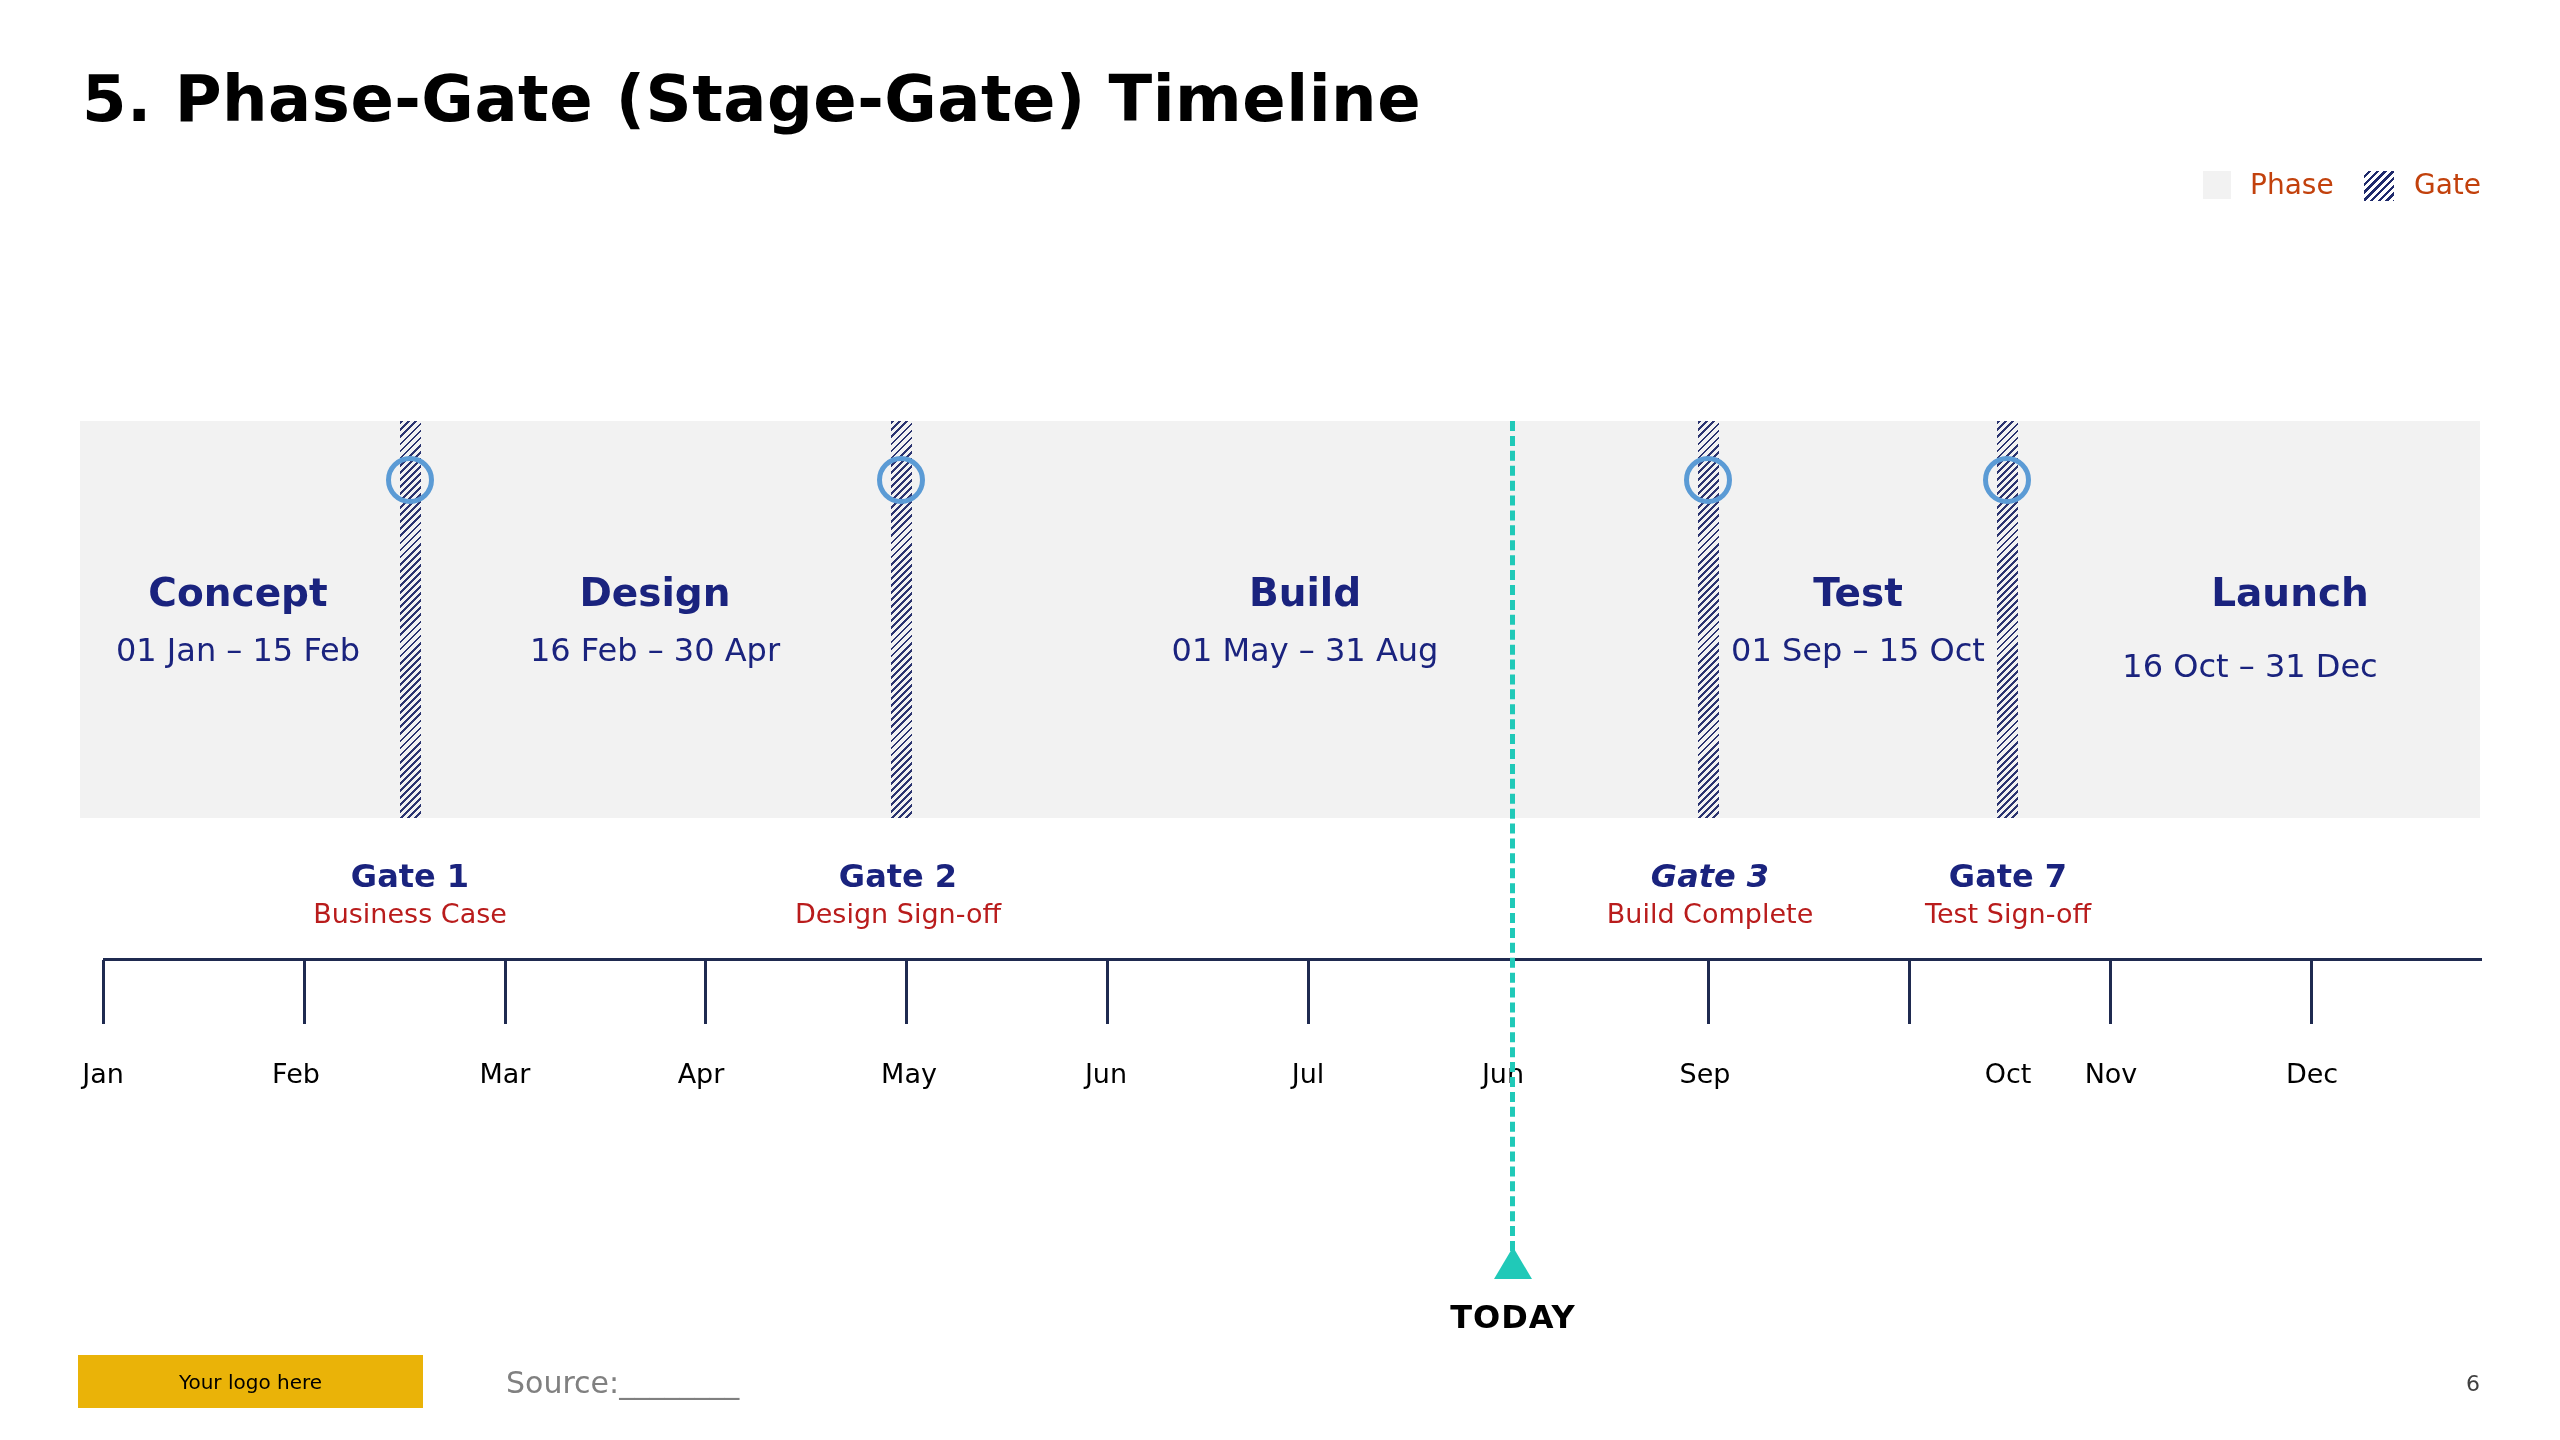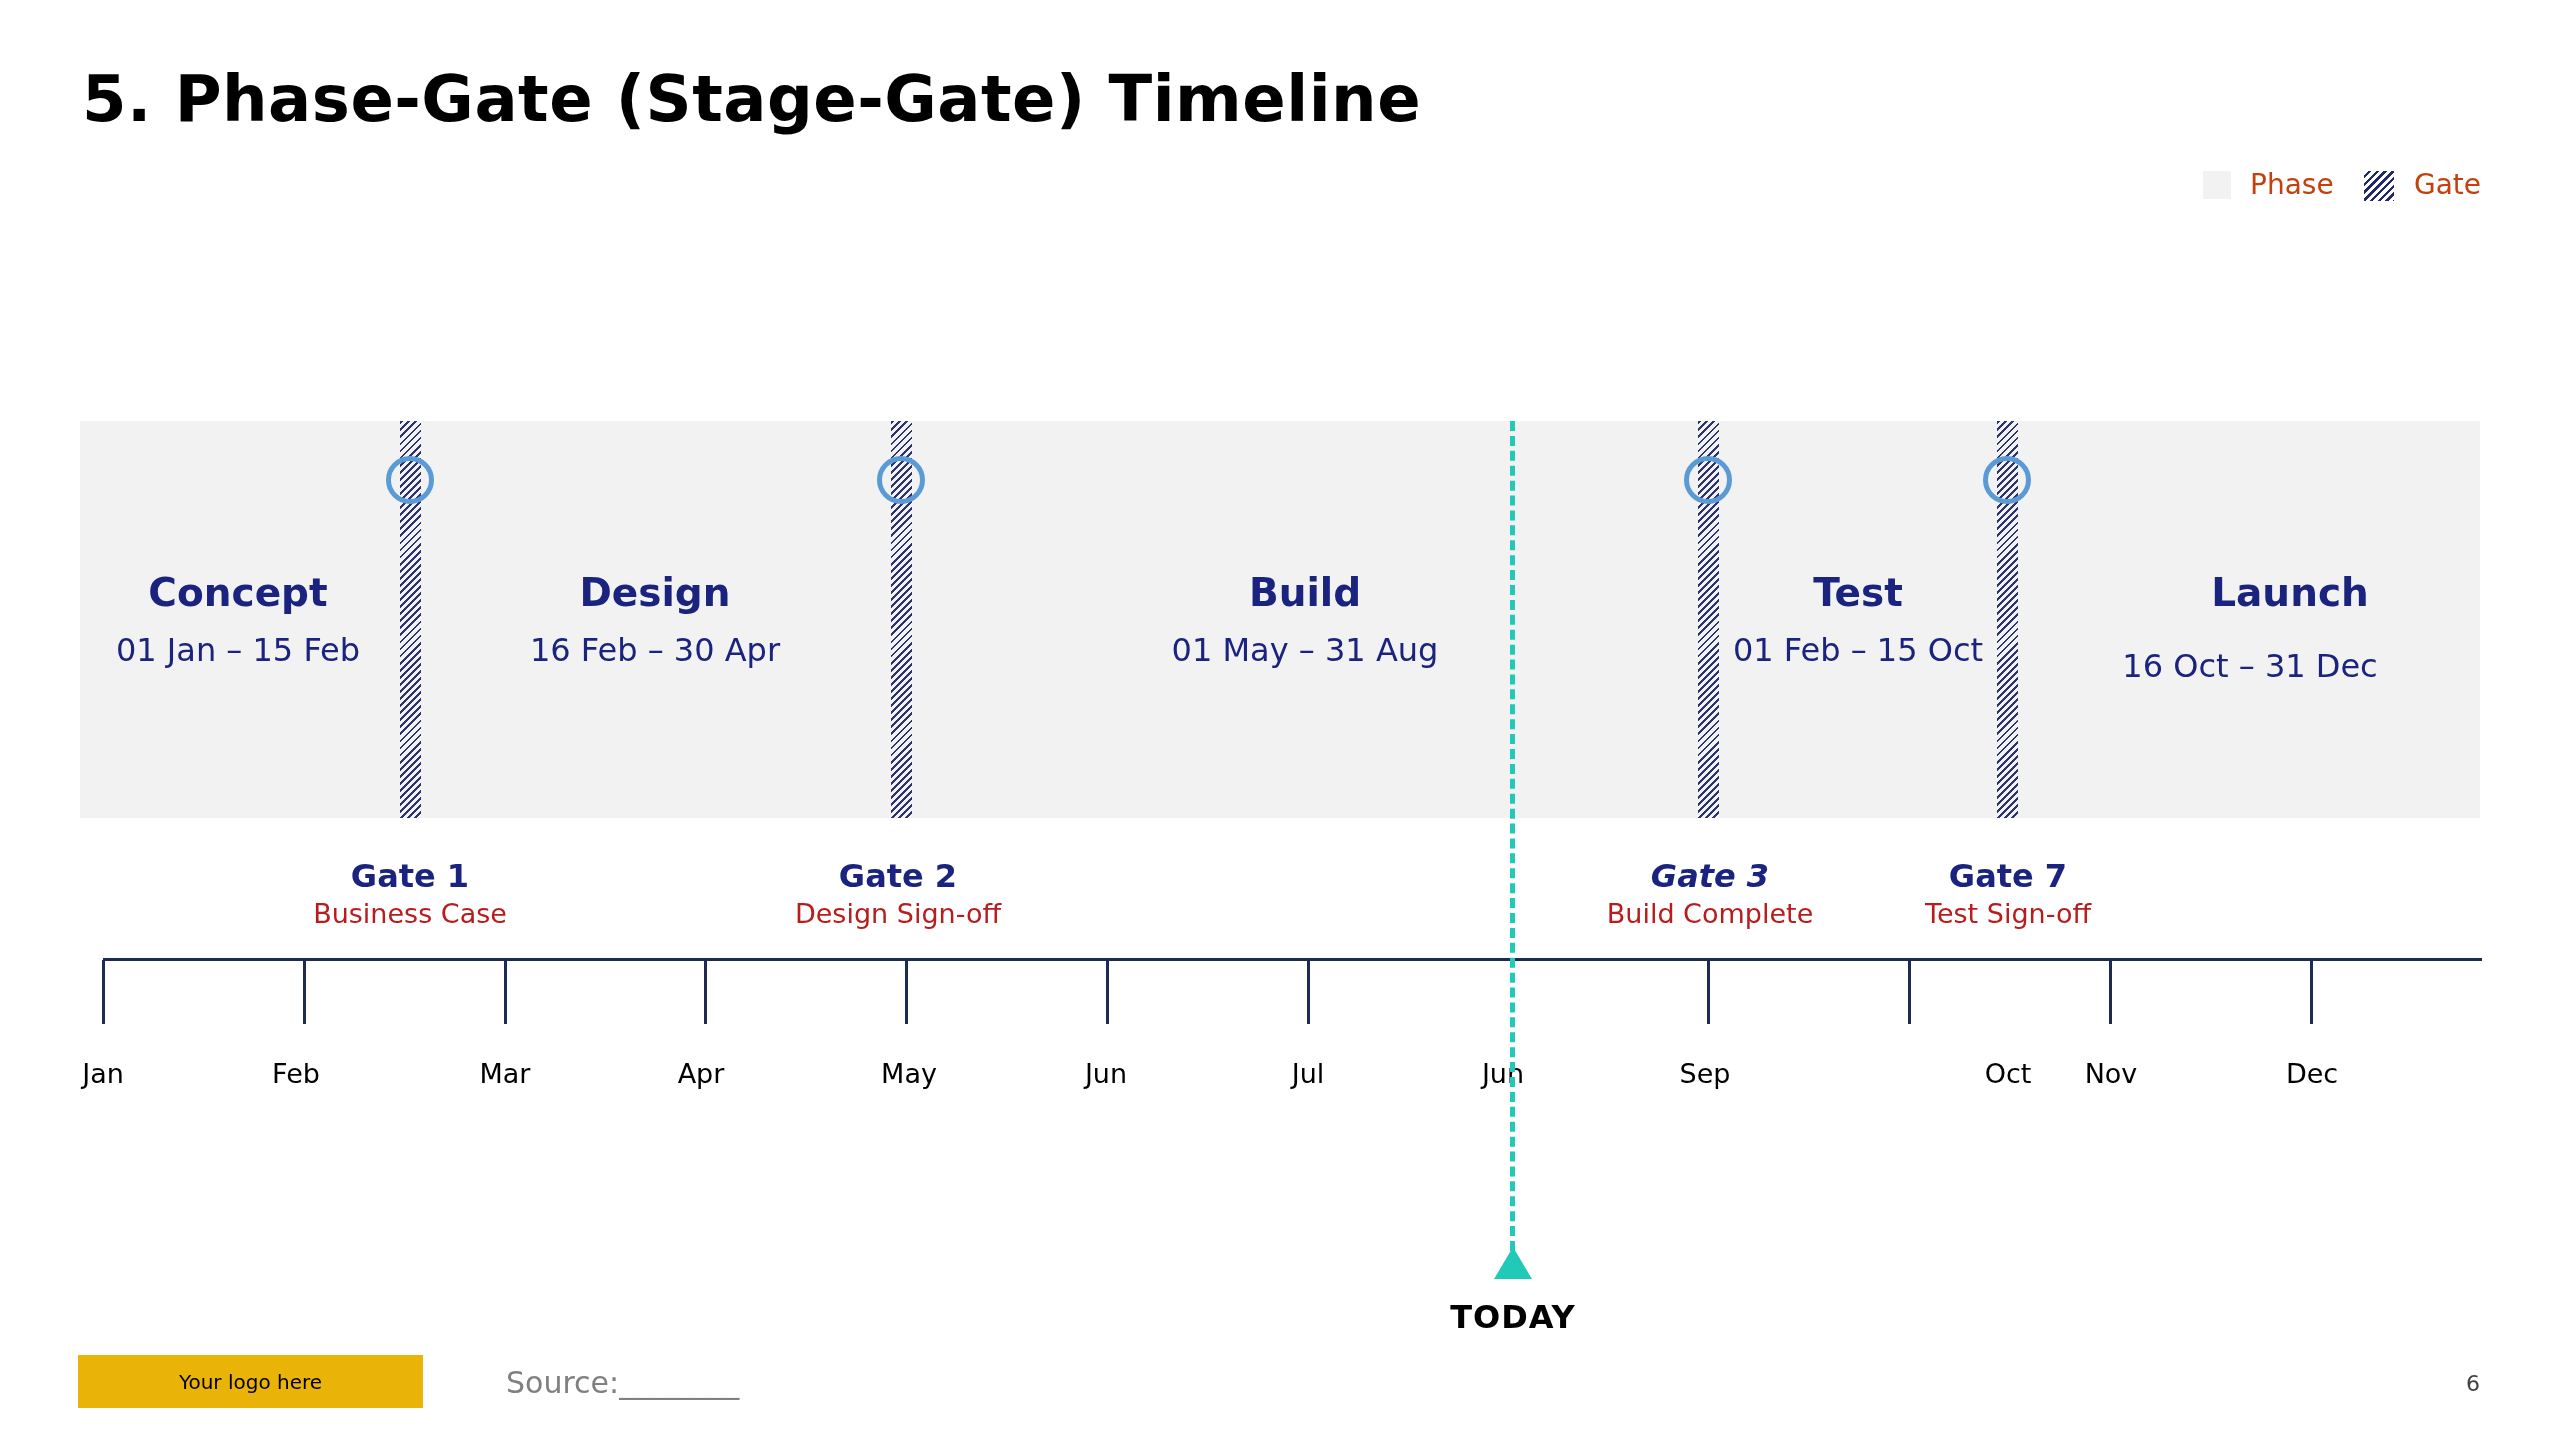--- a/index.html
+++ b/index.html
@@ -53,21 +53,21 @@
 <div class="abs gate-circle" style="left:1684px;"></div>
 <div class="abs gate-circle" style="left:1983px;"></div>
 
 <div class="abs phase-title" style="left:238px;">Concept</div>
 <div class="abs phase-dates" style="left:238px;">01 Jan – 15 Feb</div>
 <div class="abs phase-title" style="left:655px;">Design</div>
 <div class="abs phase-dates" style="left:655px;">16 Feb – 30 Apr</div>
 <div class="abs phase-title" style="left:1305px;">Build</div>
 <div class="abs phase-dates" style="left:1305px;">01 May – 31 Aug</div>
 <div class="abs phase-title" style="left:1858px;">Test</div>
-<div class="abs phase-dates" style="left:1858px;">01 Feb – 15 Oct</div>
+<div class="abs phase-dates" style="left:1858px;">01 Sep – 15 Oct</div>
 <div class="abs phase-title" style="left:2250px;margin-left:40px;">Launch</div>
 <div class="abs phase-dates" style="left:2250px;margin-top:16px;">16 Oct – 31 Dec</div>
 
 <div class="abs gate-label" style="left:410px;">Gate 1</div>
 <div class="abs gate-sub" style="left:410px;">Business Case</div>
 <div class="abs gate-label" style="left:898px;">Gate 2</div>
 <div class="abs gate-sub" style="left:898px;">Design Sign-off</div>
 <div class="abs gate-label" style="left:1710px;font-style:italic;">Gate 3</div>
 <div class="abs gate-sub" style="left:1710px;">Build Complete</div>
 <div class="abs gate-label" style="left:2008px;">Gate 7</div>

